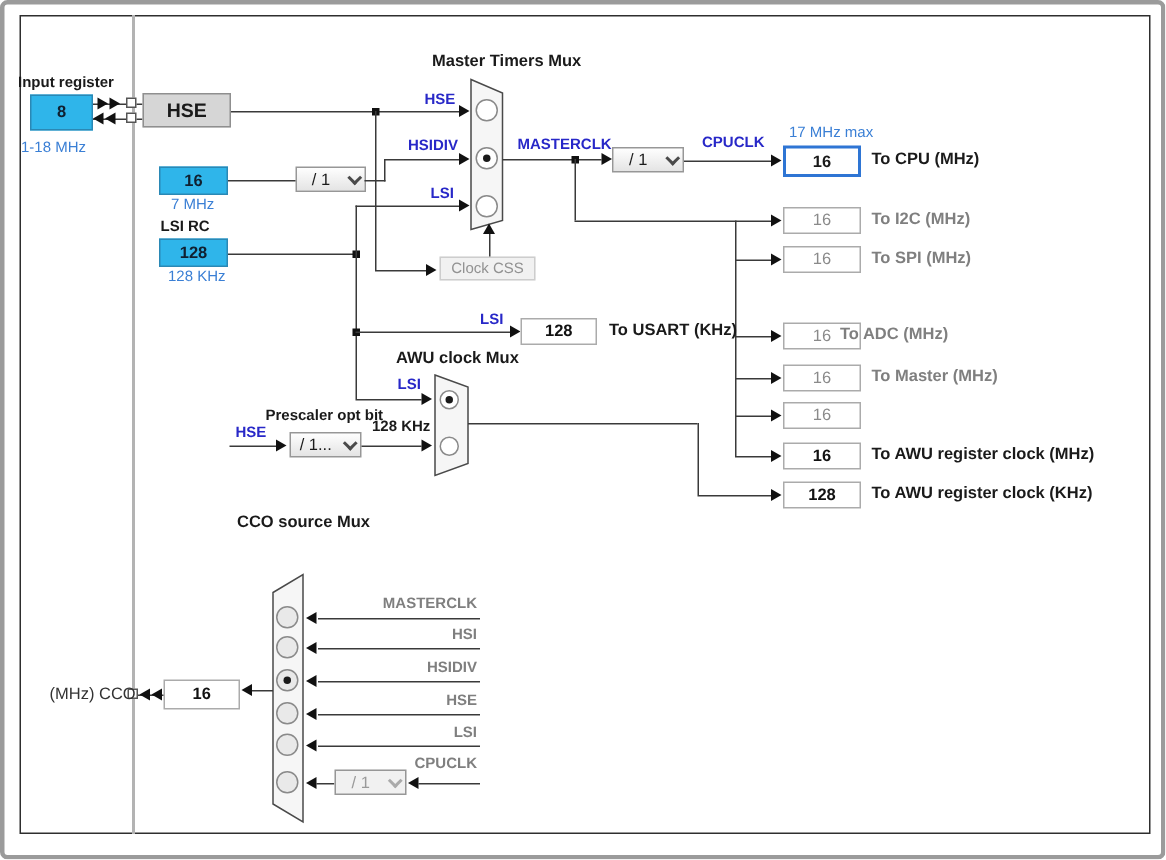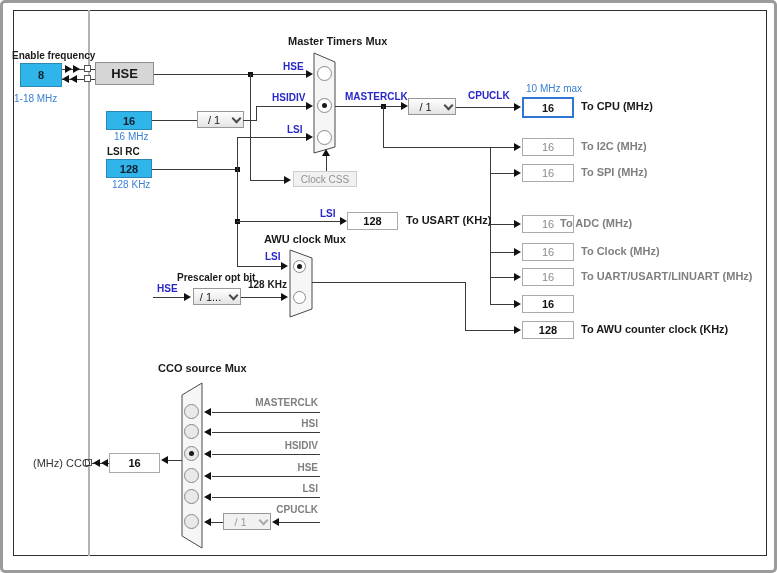--- a/index.html
+++ b/index.html
@@ -49,38 +49,38 @@
   svg.mux{position:absolute;overflow:visible;}
   .ralign{text-align:right;}
 </style>
 </head>
 <body>
 
 <div class="canvas">
   <div class="inner"></div>
   <div class="chipline"></div>
 
-  <div class="lbl bold" style="left:12px;top:50px">Enable frequency</div>
+  <div class="lbl bold" style="left:12px;top:50px">Input register</div>
   <div class="vbox cyan" style="left:20px;top:63px;width:42px;height:24px">8</div>
   <div class="lbl cap" style="left:14px;top:93px">1-18 MHz</div>
 
   <i class="ln" style="left:62px;top:69px;width:33px;height:1px"></i>
   <i class="ln" style="left:62px;top:79px;width:33px;height:1px"></i>
   <i class="arr r" style="left:65px;top:65px"></i>
   <i class="arr r" style="left:73px;top:65px"></i>
   <i class="arr l" style="left:62px;top:75px"></i>
   <i class="arr l" style="left:70px;top:75px"></i>
   <i class="pin" style="left:84px;top:65px"></i>
   <i class="pin" style="left:84px;top:75px"></i>
 
   <div class="hsebox" style="left:95px;top:62px;width:59px;height:23px">HSE</div>
 
   <div class="lbl bold" style="left:107px;top:111px">HSI RC</div>
   <div class="vbox cyan" style="left:106px;top:111px;width:46px;height:19px">16</div>
-  <div class="lbl cap" style="left:114px;top:131px">16 MHz</div>
+  <div class="lbl cap" style="left:114px;top:131px">7 MHz</div>
 
   <div class="lbl bold" style="left:107px;top:146px">LSI RC</div>
   <div class="vbox cyan" style="left:106px;top:159px;width:46px;height:19px">128</div>
   <div class="lbl cap" style="left:112px;top:179px">128 KHz</div>
 
   <div class="combo" style="left:197px;top:111px;width:47px">
     <span class="t">/ 1</span>
     <span class="chev">
         <i></i>
       </span>
@@ -131,21 +131,21 @@
   <div class="combo" style="left:408px;top:98px;width:48px">
     <span class="t">/ 1</span>
     <span class="chev">
         <i></i>
       </span>
   </div>
   <div class="lbl blue" style="left:468px;top:90px">CPUCLK</div>
   <i class="ln" style="left:456px;top:107px;width:58px;height:1px"></i>
   <i class="arr r" style="left:514px;top:103px"></i>
 
-  <div class="lbl cap" style="left:526px;top:83px">10 MHz max</div>
+  <div class="lbl cap" style="left:526px;top:83px">17 MHz max</div>
   <div class="vbox cpu" style="left:522px;top:97px;width:52px;height:21px">16</div>
   <div class="lbl bold big" style="left:581px;top:100px">To CPU (MHz)</div>
 
   <i class="ln" style="left:383px;top:106px;width:1px;height:41px"></i>
   <i class="ln" style="left:383px;top:147px;width:131px;height:1px"></i>
   <i class="ln" style="left:490px;top:147px;width:1px;height:157px"></i>
   <i class="arr r" style="left:514px;top:143px"></i>
   <i class="ln" style="left:490px;top:173px;width:24px;height:1px"></i>
   <i class="arr r" style="left:514px;top:169px"></i>
   <i class="ln" style="left:490px;top:224px;width:24px;height:1px"></i>
@@ -157,26 +157,26 @@
   <i class="ln" style="left:490px;top:304px;width:24px;height:1px"></i>
   <i class="arr r" style="left:514px;top:300px"></i>
 
   <div class="vbox grayval" style="left:522px;top:138px;width:52px;height:18px">16</div>
   <div class="lbl bold big gray" style="left:581px;top:140px">To I2C (MHz)</div>
   <div class="vbox grayval" style="left:522px;top:164px;width:52px;height:18px">16</div>
   <div class="lbl bold big gray" style="left:581px;top:166px">To SPI (MHz)</div>
   <div class="vbox grayval" style="left:522px;top:215px;width:52px;height:18px">16</div>
   <div class="lbl bold big gray" style="left:560px;top:217px">To ADC (MHz)</div>
   <div class="vbox grayval" style="left:522px;top:243px;width:52px;height:18px">16</div>
-  <div class="lbl bold big gray" style="left:581px;top:245px">To Clock (MHz)</div>
+  <div class="lbl bold big gray" style="left:581px;top:245px">To Master (MHz)</div>
   <div class="vbox grayval" style="left:522px;top:268px;width:52px;height:18px">16</div>
-  <div class="lbl bold big gray" style="left:581px;top:270px">To UART/USART/LINUART (MHz)</div>
   <div class="vbox blackval" style="left:522px;top:295px;width:52px;height:18px">16</div>
+  <div class="lbl bold big" style="left:581px;top:297px">To AWU register clock (MHz)</div>
   <div class="vbox blackval" style="left:522px;top:321px;width:52px;height:18px">128</div>
-  <div class="lbl bold big" style="left:581px;top:323px">To AWU counter clock (KHz)</div>
+  <div class="lbl bold big" style="left:581px;top:323px">To AWU register clock (KHz)</div>
 
   <i class="dot" style="left:235px;top:219px"></i>
   <i class="ln" style="left:237px;top:221px;width:103px;height:1px"></i>
   <i class="arr r" style="left:340px;top:217px"></i>
   <div class="lbl blue" style="left:320px;top:208px">LSI</div>
   <div class="vbox blackval" style="left:347px;top:212px;width:51px;height:18px">128</div>
   <div class="lbl bold big" style="left:406px;top:214px">To USART (KHz)</div>
 
   <div class="lbl bold big" style="left:264px;top:233px">AWU clock Mux</div>
   <div class="lbl blue" style="left:265px;top:251px">LSI</div>
@@ -203,21 +203,21 @@
   <span class="radio r13 sel" style="left:293px;top:260px">
       <span class="d"></span>
     </span>
   <span class="radio r13" style="left:293px;top:291px"></span>
 
   <i class="ln" style="left:312px;top:282px;width:153px;height:1px"></i>
   <i class="ln" style="left:465px;top:282px;width:1px;height:48px"></i>
   <i class="ln" style="left:465px;top:330px;width:49px;height:1px"></i>
   <i class="arr r" style="left:514px;top:326px"></i>
 
-  <div class="lbl bold big" style="left:158px;top:362px">CCO source Mux</div>
+  <div class="lbl bold big" style="left:158px;top:342px">CCO source Mux</div>
   <svg class="mux" style="left:182px;top:383px" width="21" height="166">
     <polygon points="0,12 20,0 20,165 0,153" fill="#f6f6f6" stroke="#4a4a4a" stroke-width="1"></polygon>
   </svg>
   <span class="radio r15 grayfill" style="left:184px;top:404px"></span>
   <span class="radio r15 grayfill" style="left:184px;top:424px"></span>
   <span class="radio r15 grayfill sel" style="left:184px;top:446px">
       <span class="d"></span>
     </span>
   <span class="radio r15 grayfill" style="left:184px;top:468px"></span>
   <span class="radio r15 grayfill" style="left:184px;top:489px"></span>

